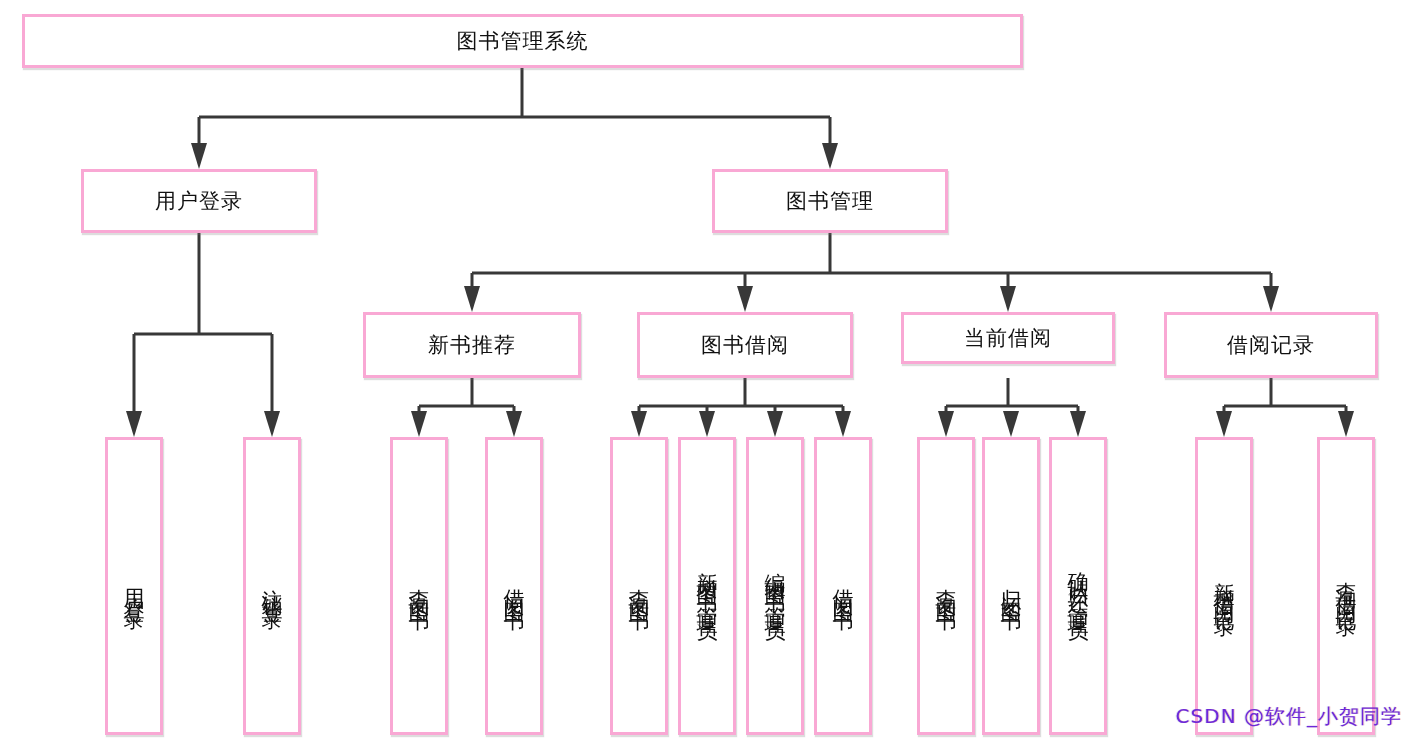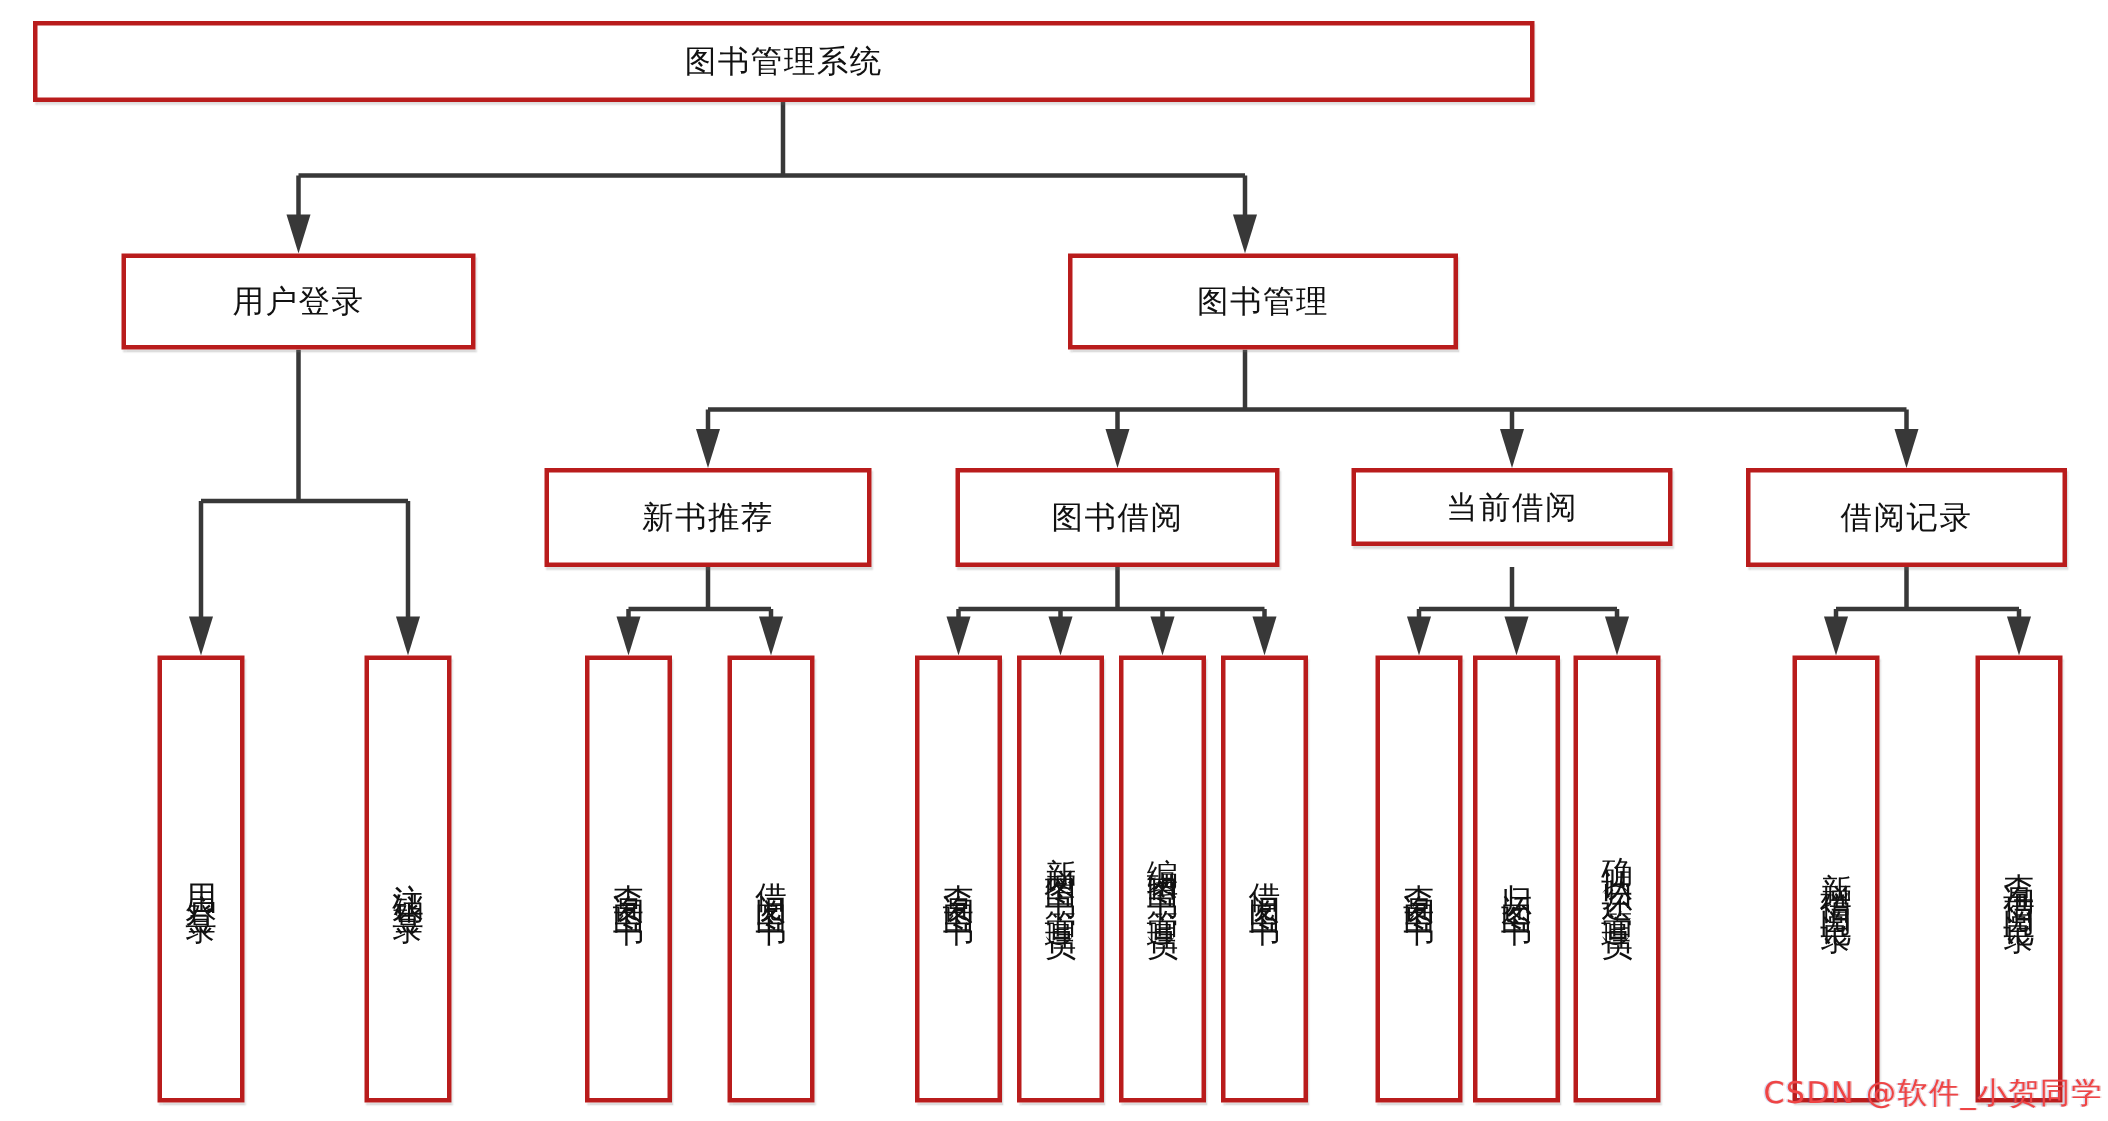--- a/index.html
+++ b/index.html
@@ -14,21 +14,21 @@
   }
   .wires {
     position: absolute;
     left: 0; top: 0;
     width: 1405px; height: 747px;
     pointer-events: none;
   }
   .box {
     position: absolute;
     box-sizing: border-box;
-    border: 3px solid #b91c1c;
+    border: 3px solid #f9a8d4;
     background: #ffffff;
     display: flex;
     align-items: center;
     justify-content: center;
     color: #111111;
     font-size: 21px;
     letter-spacing: 1px;
     box-shadow: 1px 2px 1px rgba(120,120,120,0.25);
     white-space: nowrap;
     font-family: Liberation Serif, serif;
@@ -36,21 +36,21 @@
   .vbox span {
     writing-mode: vertical-rl;
     text-orientation: mixed;
     letter-spacing: 7px;
     white-space: nowrap;
   }
   
   .n-root        { left: 22px;  top: 14px;  width: 1001px; height: 54px; }
   
   .n-user-login  { left: 81px;  top: 169px; width: 236px; height: 64px; }
-  .n-book-mgmt   { left: 712px; top: 169px; width: 260px; height: 64px; }
+  .n-book-mgmt   { left: 712px; top: 169px; width: 236px; height: 64px; }
   
   .n-new-book    { left: 363px;  top: 312px; width: 218px; height: 66px; }
   .n-book-borrow { left: 637px;  top: 312px; width: 216px; height: 66px; }
   .n-cur-borrow  { left: 901px;  top: 312px; width: 214px; height: 52px; }
   .n-borrow-rec  { left: 1164px; top: 312px; width: 214px; height: 66px; }
   
   .leaf { top: 437px; width: 58px; height: 298px; }
   .n-ul-login    { left: 105px;  }
   .n-ul-logout   { left: 243px;  }
   .n-nb-query    { left: 390px;  }
@@ -60,23 +60,23 @@
   .n-bb-edit     { left: 746px;  }
   .n-bb-borrow   { left: 814px;  }
   .n-cb-query    { left: 917px;  }
   .n-cb-return   { left: 982px;  }
   .n-cb-confirm  { left: 1049px; }
   .n-br-add      { left: 1195px; }
   .n-br-query    { left: 1317px; }
   .watermark {
     position: absolute;
     right: 3px;
-    bottom: 5px;
+    bottom: 17px;
     font-size: 20px;
-    color: #ef4444;
+    color: #6d28d9;
     letter-spacing: 1px;
     text-shadow: 1px 0 0 rgba(200,60,60,0.25), -1px 0 0 rgba(60,90,200,0.2);
   }
 </style>
 </head>
 <body>
 
 <div class="canvas">
 
   <svg class="wires" viewBox="0 0 1405 747" xmlns="http://www.w3.org/2000/svg">

